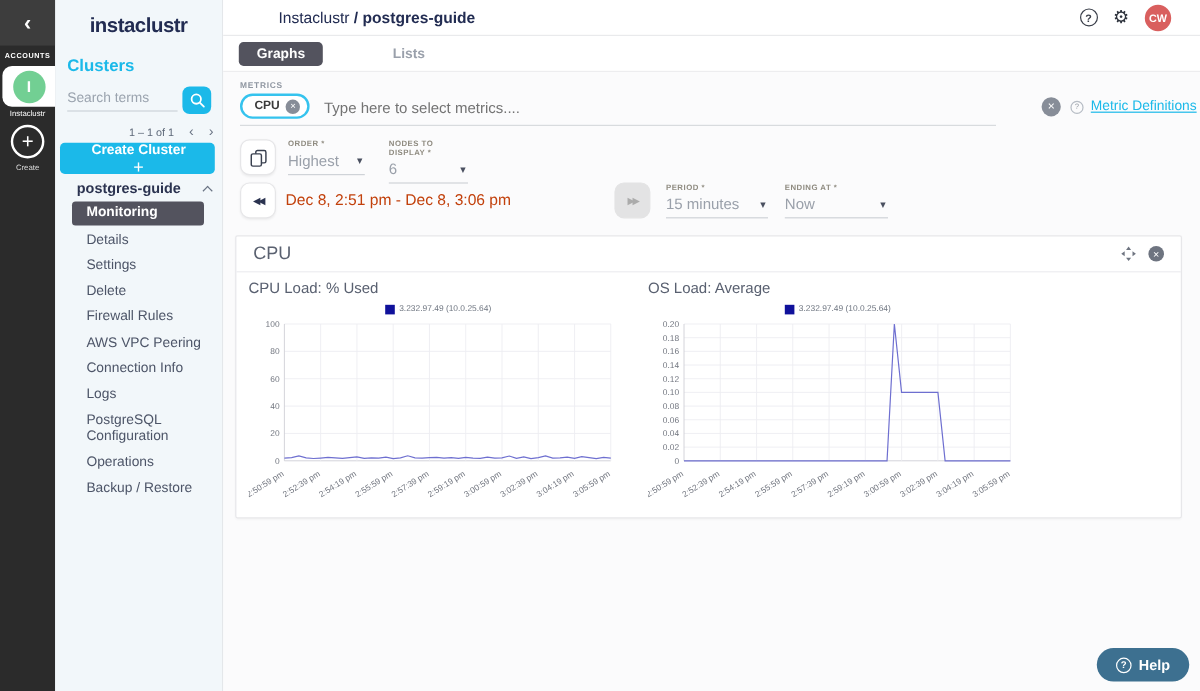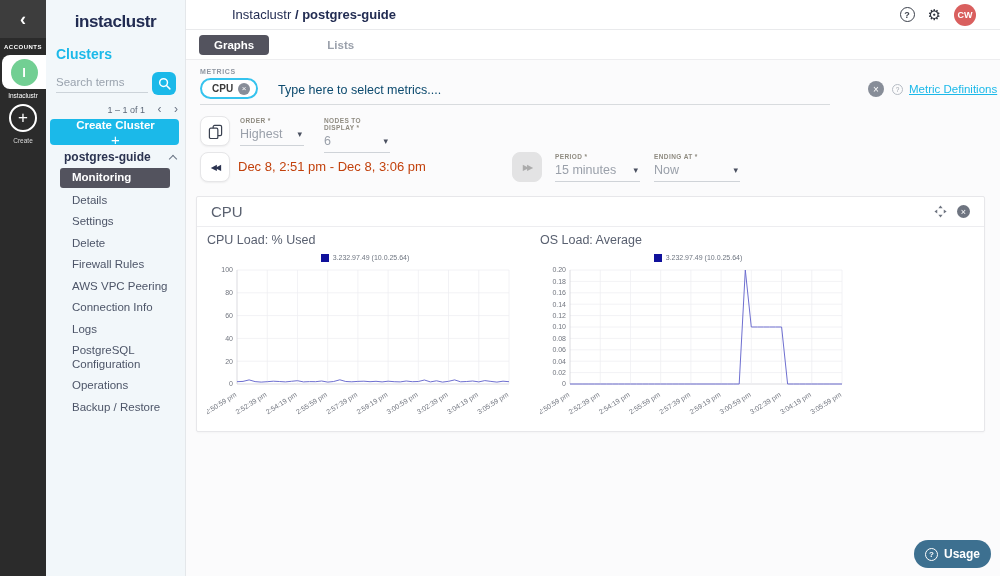--- a/index.html
+++ b/index.html
@@ -64,21 +64,21 @@
   .tab.selected { background:var(--selected,#53535e); color:#fff; border-radius:4px; margin-left:13px; padding:4px 15px; }
   .tab:not(.selected){ margin-left:40px; }
 
   .content { position:absolute; left:0; top:60px; width:814px; height:516px; }
   .metrics-label { position:absolute; left:14px; top:8px; font-size:7px; font-weight:bold; letter-spacing:.6px; color:#8f96a1; }
   .chip { position:absolute; left:14px; top:18px; height:21px; border:2px solid #35c3ee; border-radius:11px;
     background:#fff; display:flex; align-items:center; padding:0 6px 0 10px; gap:5px; cursor:pointer; }
   .chip-label { font-size:10px; font-weight:bold; color:#3a3a3a; }
   .mini-x { width:12px; height:12px; border-radius:50%; background:#878d98; color:#fff; font-size:8px;
     display:flex; align-items:center; justify-content:center; cursor:pointer; line-height:1; }
-  .metrics-placeholder { position:absolute; left:84px; top:23px; font-size:12.5px; color:#0c4a6e;margin-left:8px; }
+  .metrics-placeholder { position:absolute; left:84px; top:23px; font-size:12.5px; color:#737373; }
   .metrics-underline { position:absolute; left:14px; top:44px; width:630px; height:1px; background:#d8dbde; }
   .clear-x { position:absolute; left:682px; top:21px; width:16px; height:16px; border-radius:50%; background:#878d98;
     color:#fff; font-size:10px; display:flex; align-items:center; justify-content:center; cursor:pointer; }
   .info-circle { position:absolute; left:706px; top:24px; width:11px; height:11px; border:1px solid #b6bcc4;
     border-radius:50%; color:#9aa0a8; font-size:6.5px; display:flex; align-items:center; justify-content:center; }
   .metric-defs { position:absolute; left:723px; top:23px; font-size:11.5px; color:var(--accent,#1bb9e9);
     text-decoration:underline; cursor:pointer; }
 
   .sq-btn { position:absolute; width:30px; height:30px; background:#fff; border:1px solid #e6e6e8; border-radius:8px;
     box-shadow:0 1px 2px rgba(0,0,0,.06); display:flex; align-items:center; justify-content:center; cursor:pointer; }
@@ -371,16 +371,16 @@
             <text x="302" y="132" text-anchor="end" font-size="7" fill="#71757f" font-family="Liberation Sans, sans-serif" transform="rotate(-32 302 132)">3:05:59 pm</text>
             <polyline points="30.0,120.0 36.0,120.0 42.1,120.0 48.1,120.0 54.2,120.0 60.2,120.0 66.3,120.0 72.3,120.0 78.4,120.0 84.4,120.0 90.4,120.0 96.5,120.0 102.5,120.0 108.6,120.0 114.6,120.0 120.7,120.0 126.7,120.0 132.8,120.0 138.8,120.0 144.8,120.0 150.9,120.0 156.9,120.0 163.0,120.0 169.0,120.0 175.1,120.0 181.1,120.0 187.2,120.0 193.2,120.0 199.2,120.0 205.3,6.0 211.3,63.0 217.4,63.0 223.4,63.0 229.5,63.0 235.5,63.0 241.6,63.0 247.6,120.0 253.6,120.0 259.7,120.0 265.7,120.0 271.8,120.0 277.8,120.0 283.9,120.0 289.9,120.0 296.0,120.0 302.0,120.0" fill="none" stroke="#6e6fd0" stroke-width="1"></polyline>
           </svg>
       </div>
     </div>
 
     <button class="help-btn">
       <span class="help-q">
         <span>?</span>
       </span>
-      <span class="help-label">Usage</span>
+      <span class="help-label">Help</span>
     </button>
   </div>
 </div>
 
 </body></html>

